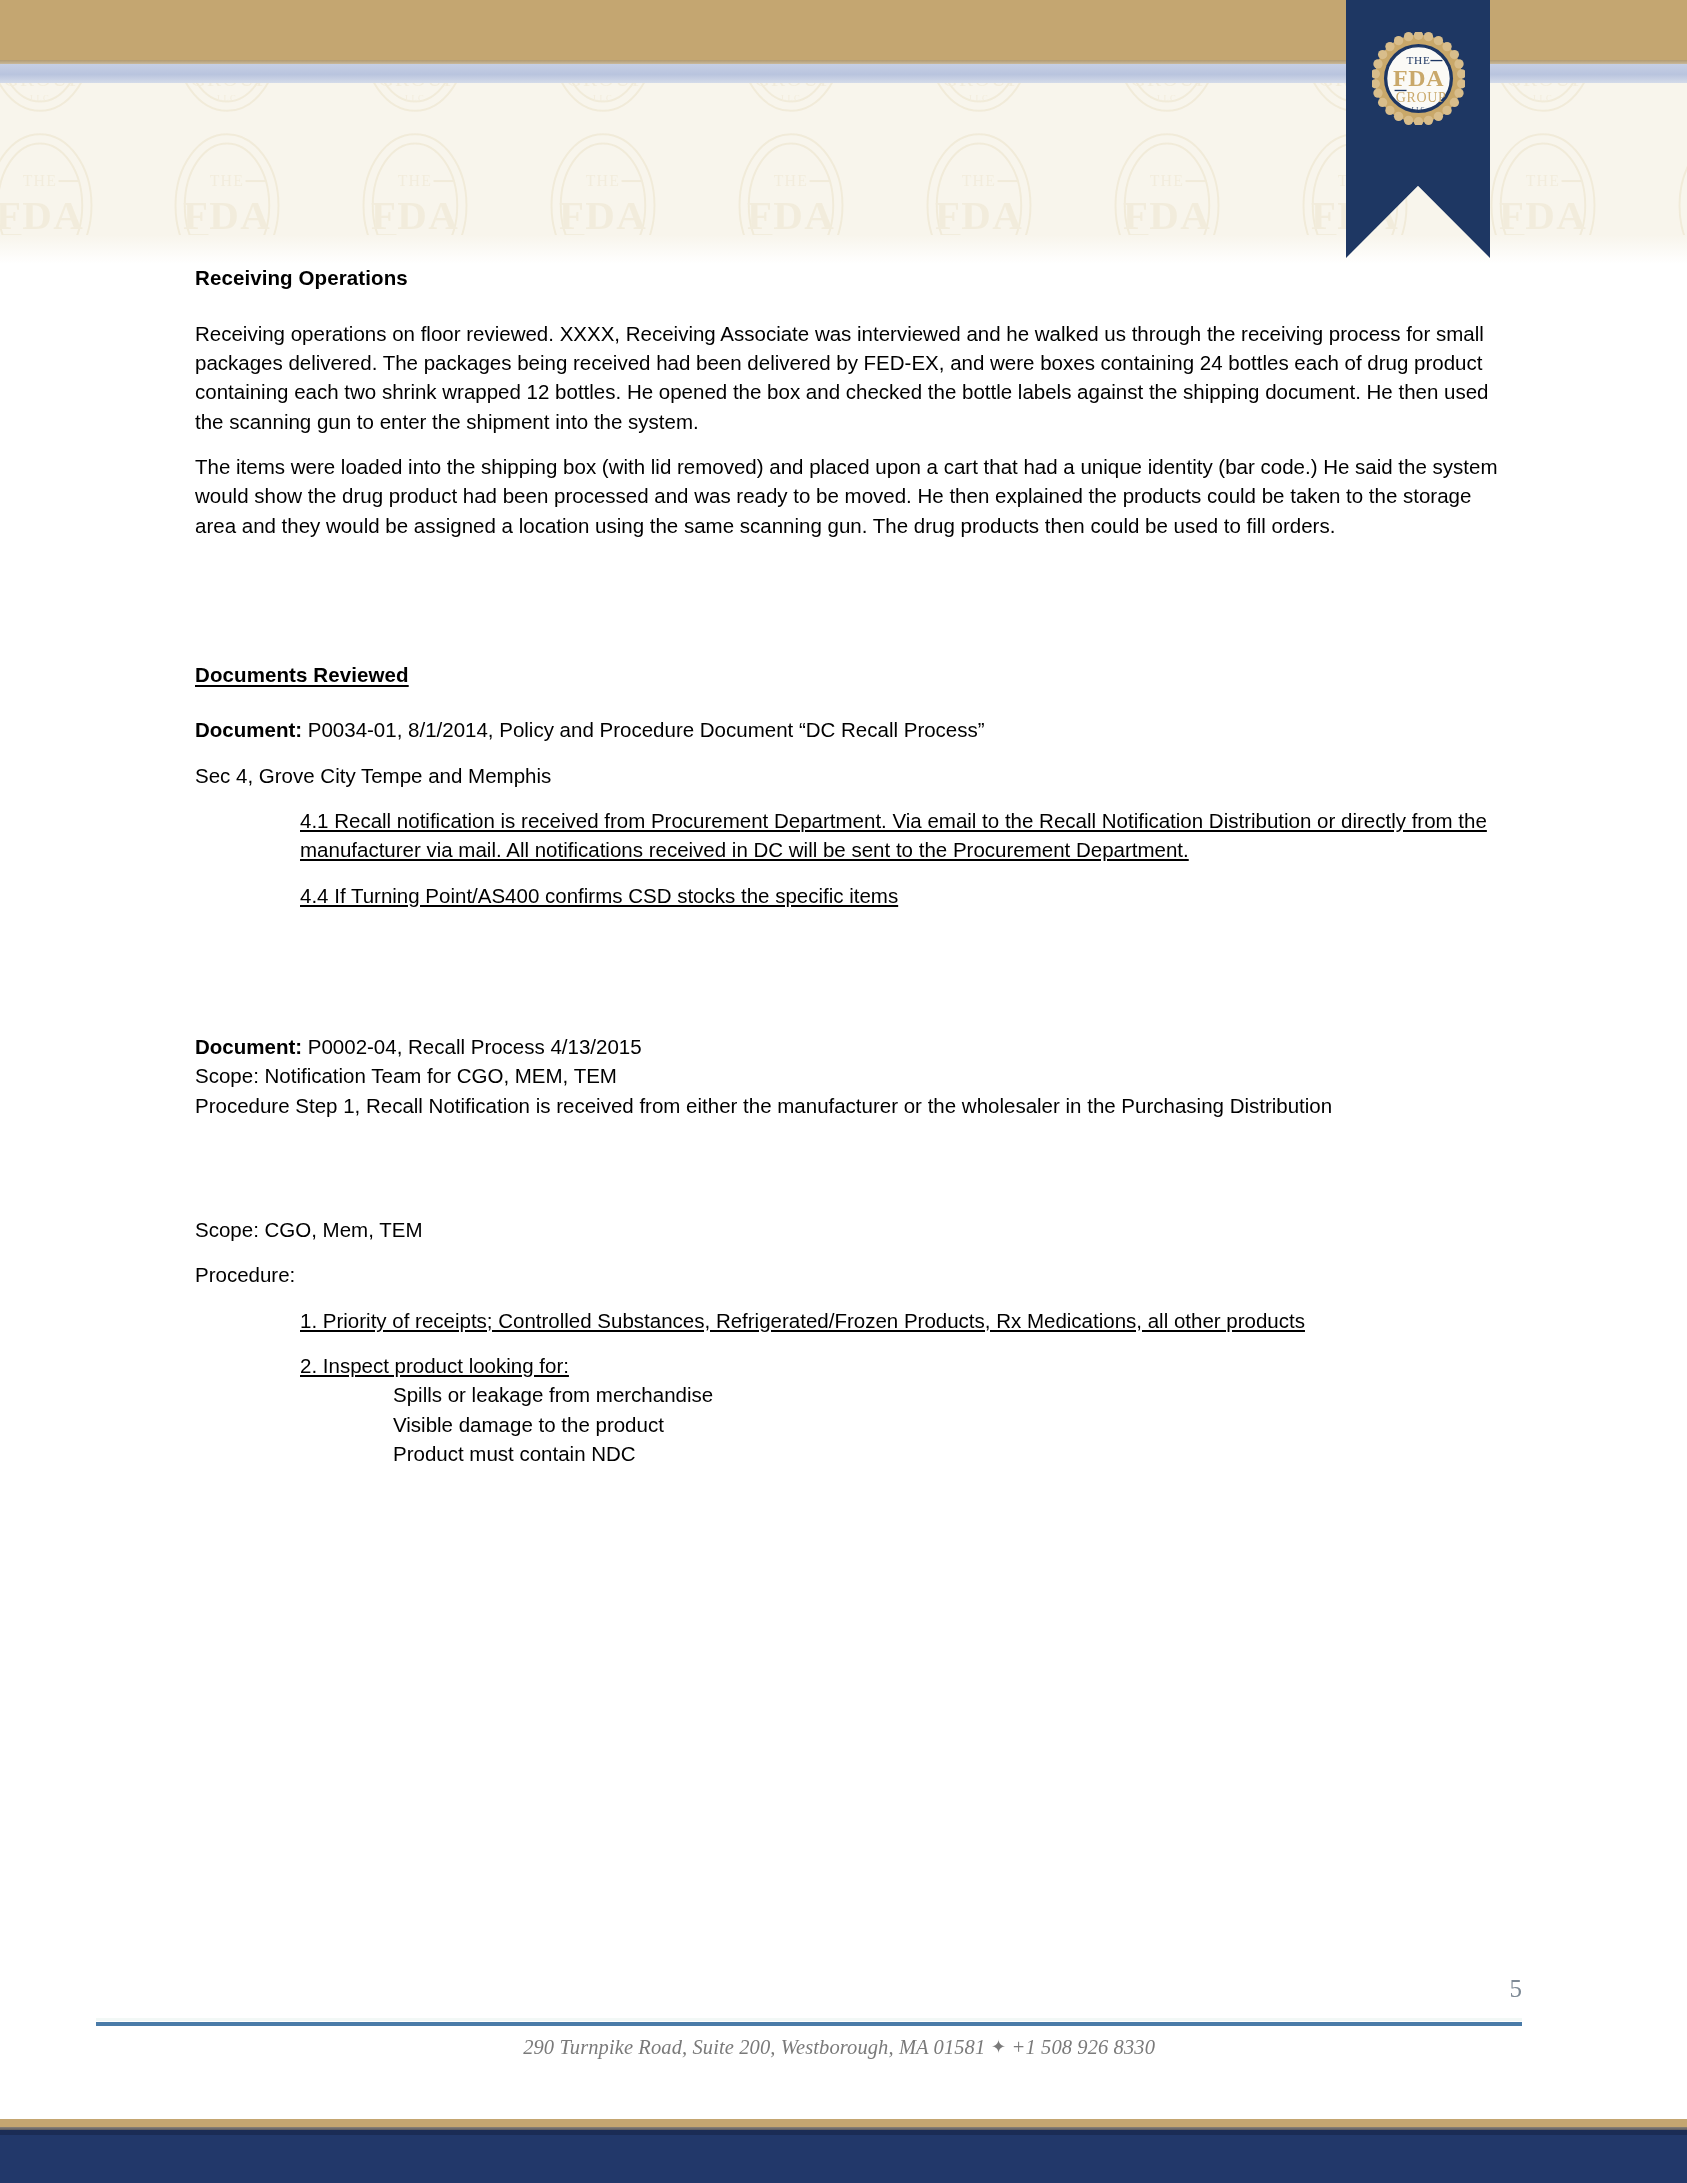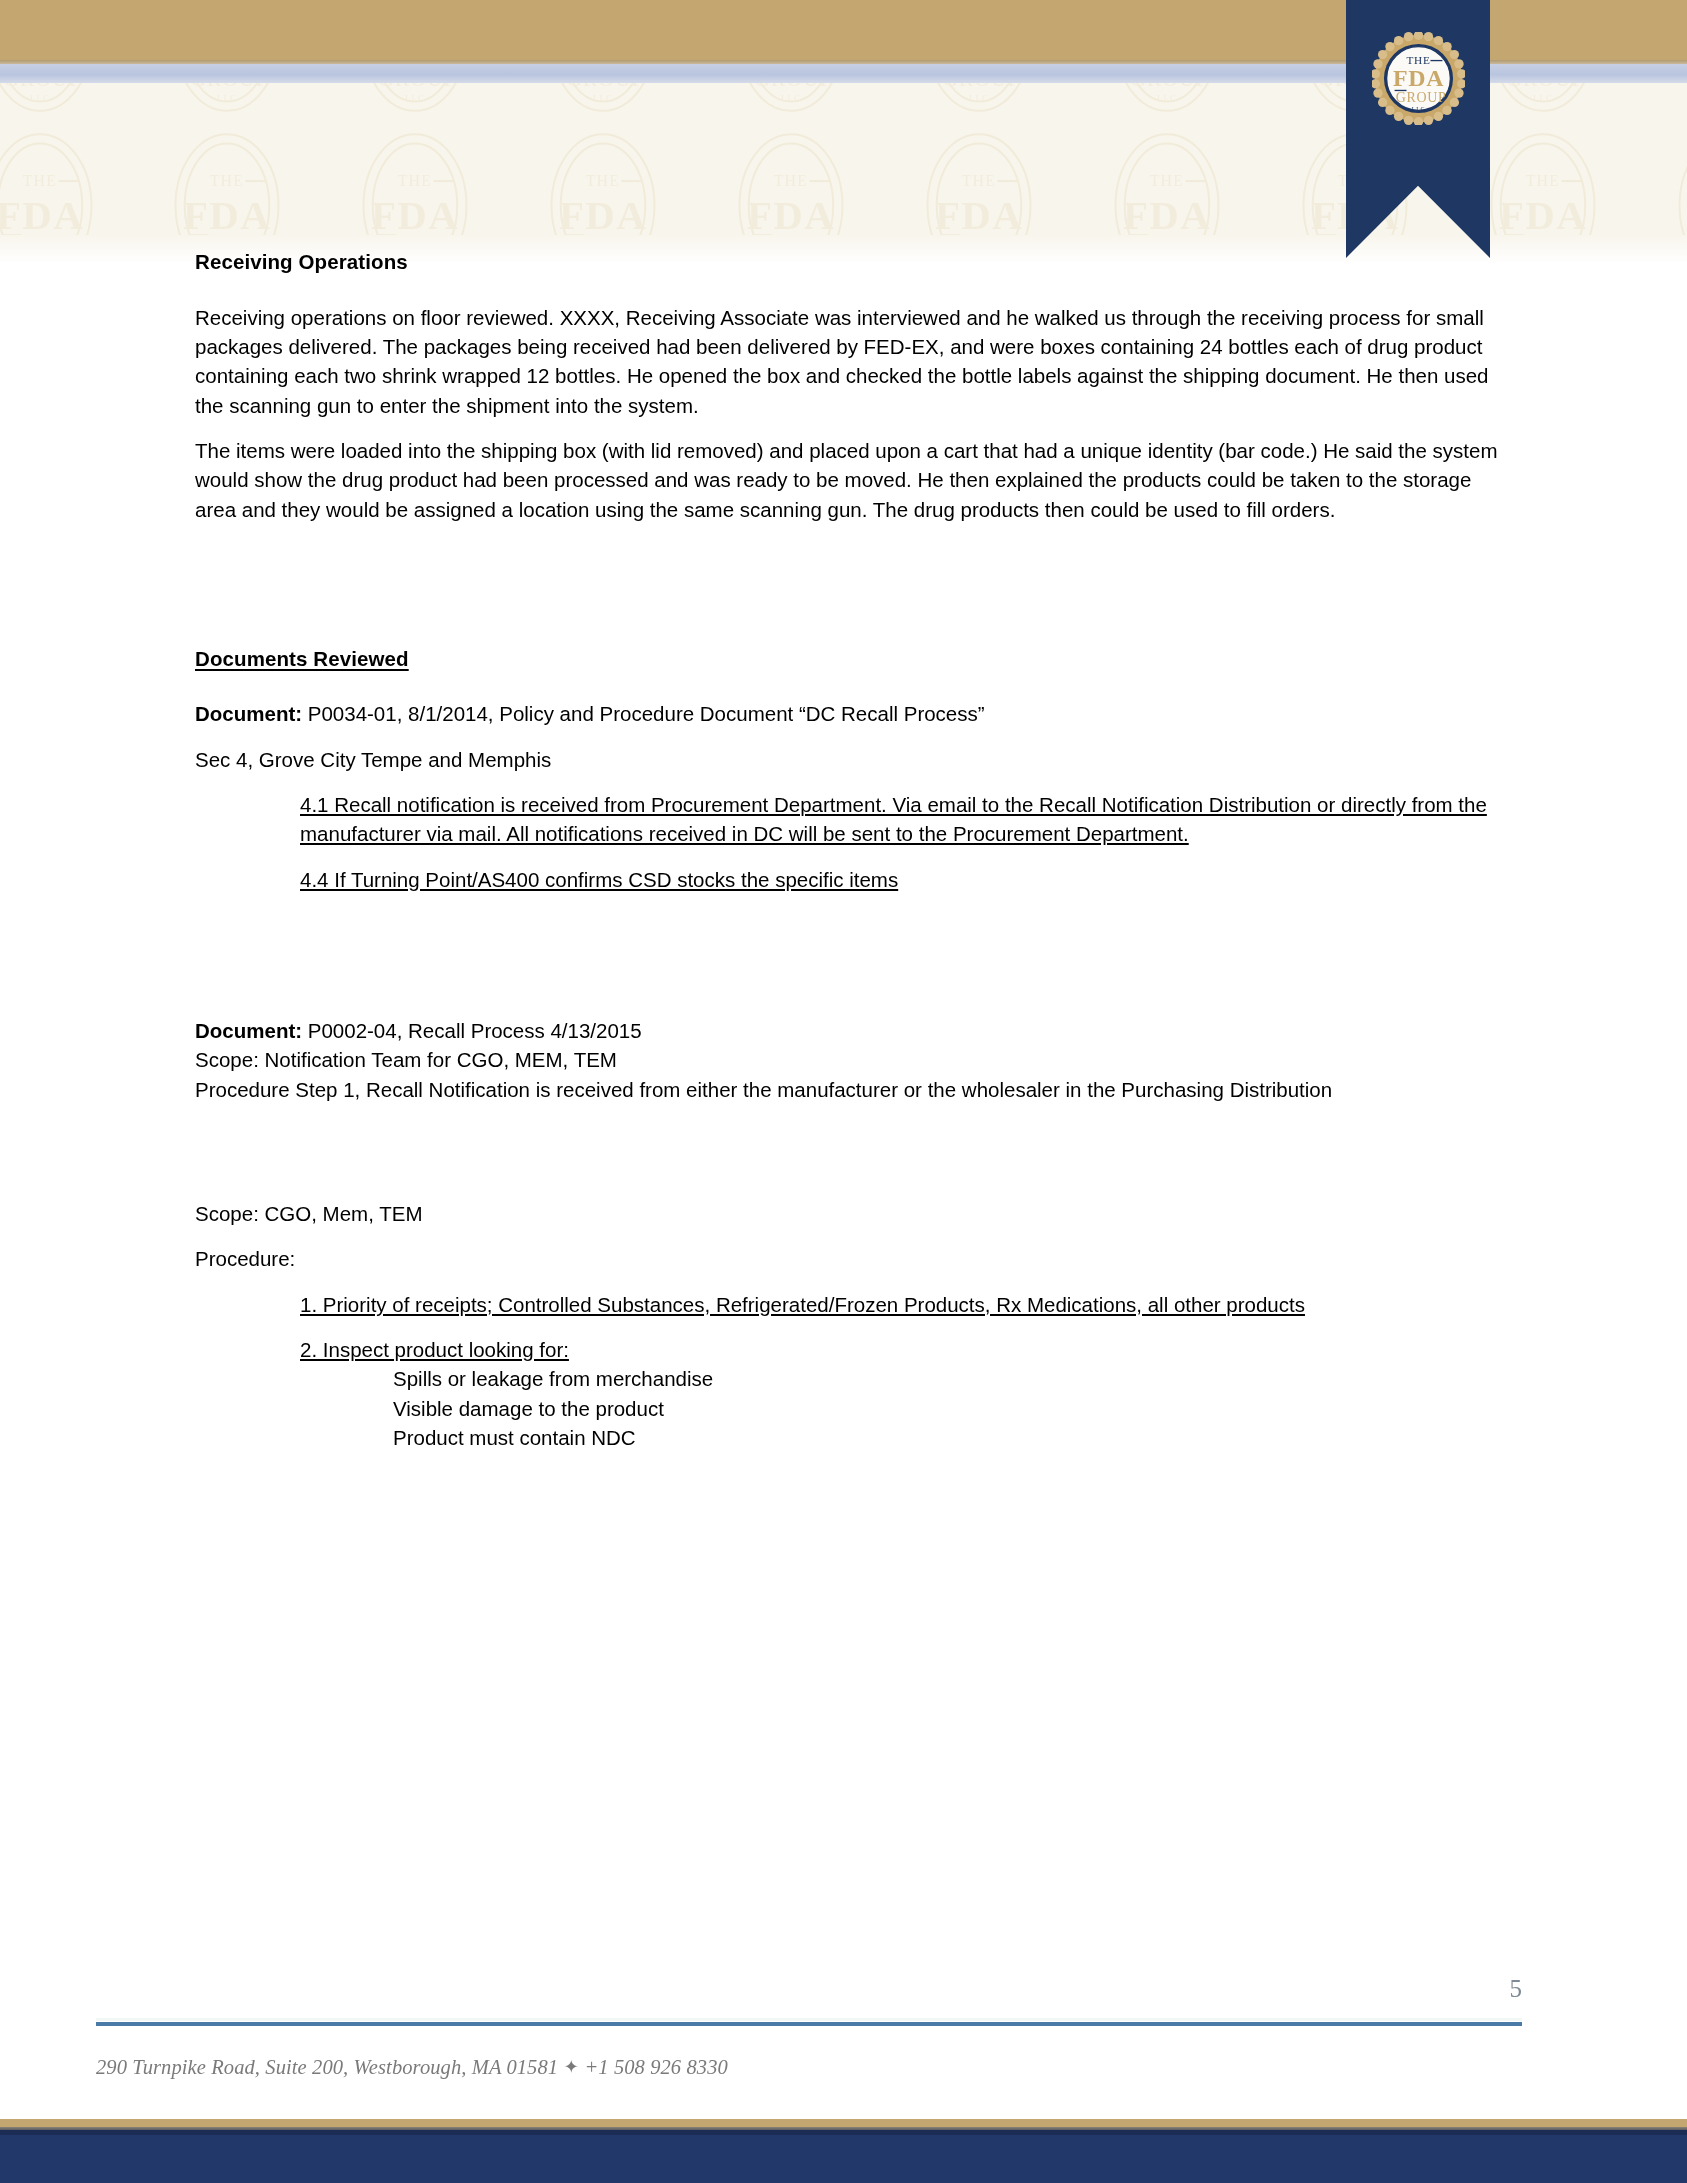--- a/index.html
+++ b/index.html
@@ -37,21 +37,21 @@
   #logo-ribbon { position:absolute; top:0; left:1346px; width:144px; height:258px; }
   #logo-ribbon .ribbon-body { position:absolute; top:0; left:0; width:144px; height:258px;
       background:#1e3763;
       clip-path: polygon(0 0, 100% 0, 100% 100%, 50% 72%, 0 100%);
       box-shadow:1.3px 0 4px rgba(0,0,0,0.25);
   }
   #logo-seal { position:absolute; top:32px; left:26px; width:93px; height:93px; }
   #logo-seal svg { width:100%; height:100%; display:block; }
 
   
-  #content { position:absolute; left:0; top:249px; width:1588px; }
+  #content { position:absolute; left:0; top:265px; width:1588px; }
   .page-inner { margin:0 0 0 195px; width:1313px; }
 
   .h-section {
     font-size:20.5px; font-weight:bold; color:#000;
     line-height:1.25; letter-spacing:0.1px;
   }
   .h-section.underlined { text-decoration:underline; text-underline-offset:3.3px; }
 
   p.body, div.body {
     font-size:20.5px; line-height:1.43; color:#000;
@@ -69,25 +69,24 @@
   #page-number {
     position:absolute; top:1975px; left:0; width:1522px;
     text-align:right;
     font-family:"Liberation Serif", serif;
     font-size:25px; color:#7e8a96;
   }
   #footer-rule-light { position:absolute; top:2018px; left:96px; width:1426px; height:2.6px; background:#f2f8f6; }
   #footer-rule { position:absolute; top:2022px; left:96px; width:1426px; height:4px; background:#4a7ba8; }
   #footer-text {
     position:absolute; top:2036px; left:96px; width:1059px;
-    text-align:left;
+    text-align:right;
     font-family:"Liberation Serif", serif;
     font-style:italic; font-size:20.5px; color:#7a7a7a; letter-spacing:0.1px;
     white-space:nowrap;
-    margin-top:20px;
   }
   #footer-sep { display:inline-block; margin:0 5.3px; font-style:normal; font-size:18.5px; vertical-align:0.7px; }
   #footer-gold { position:absolute; top:2119px; left:0; width:1687px; height:9.3px; background:#c4a671; }
   #footer-gold-shadow { position:absolute; top:2127px; left:0; width:1687px; height:3.3px;
       background:linear-gradient(to bottom,#8a8276,#5a5b63); }
   #footer-navy { position:absolute; top:2130px; left:0; width:1687px; height:54px; background:#22386a; }
   #footer-navy-top { position:absolute; top:2130px; left:0; width:1687px; height:5.3px; background:#1b2c55; }
 </style>
 </head>
 <body>

